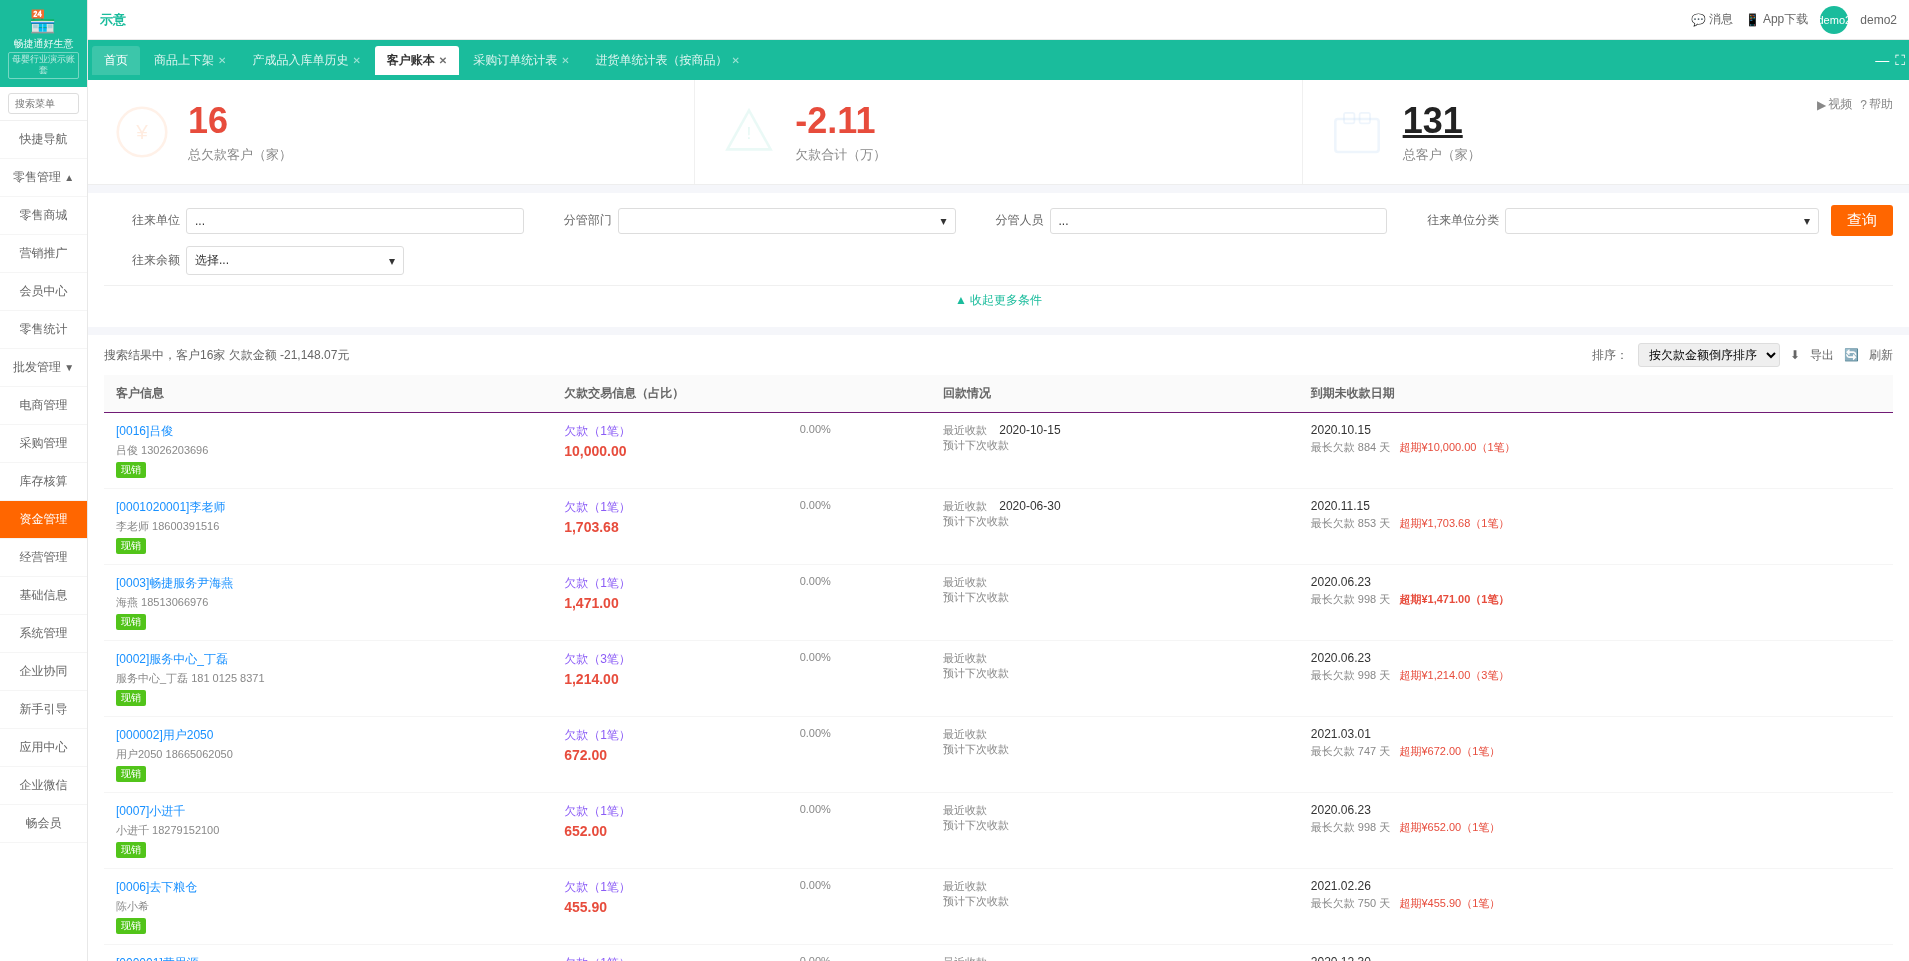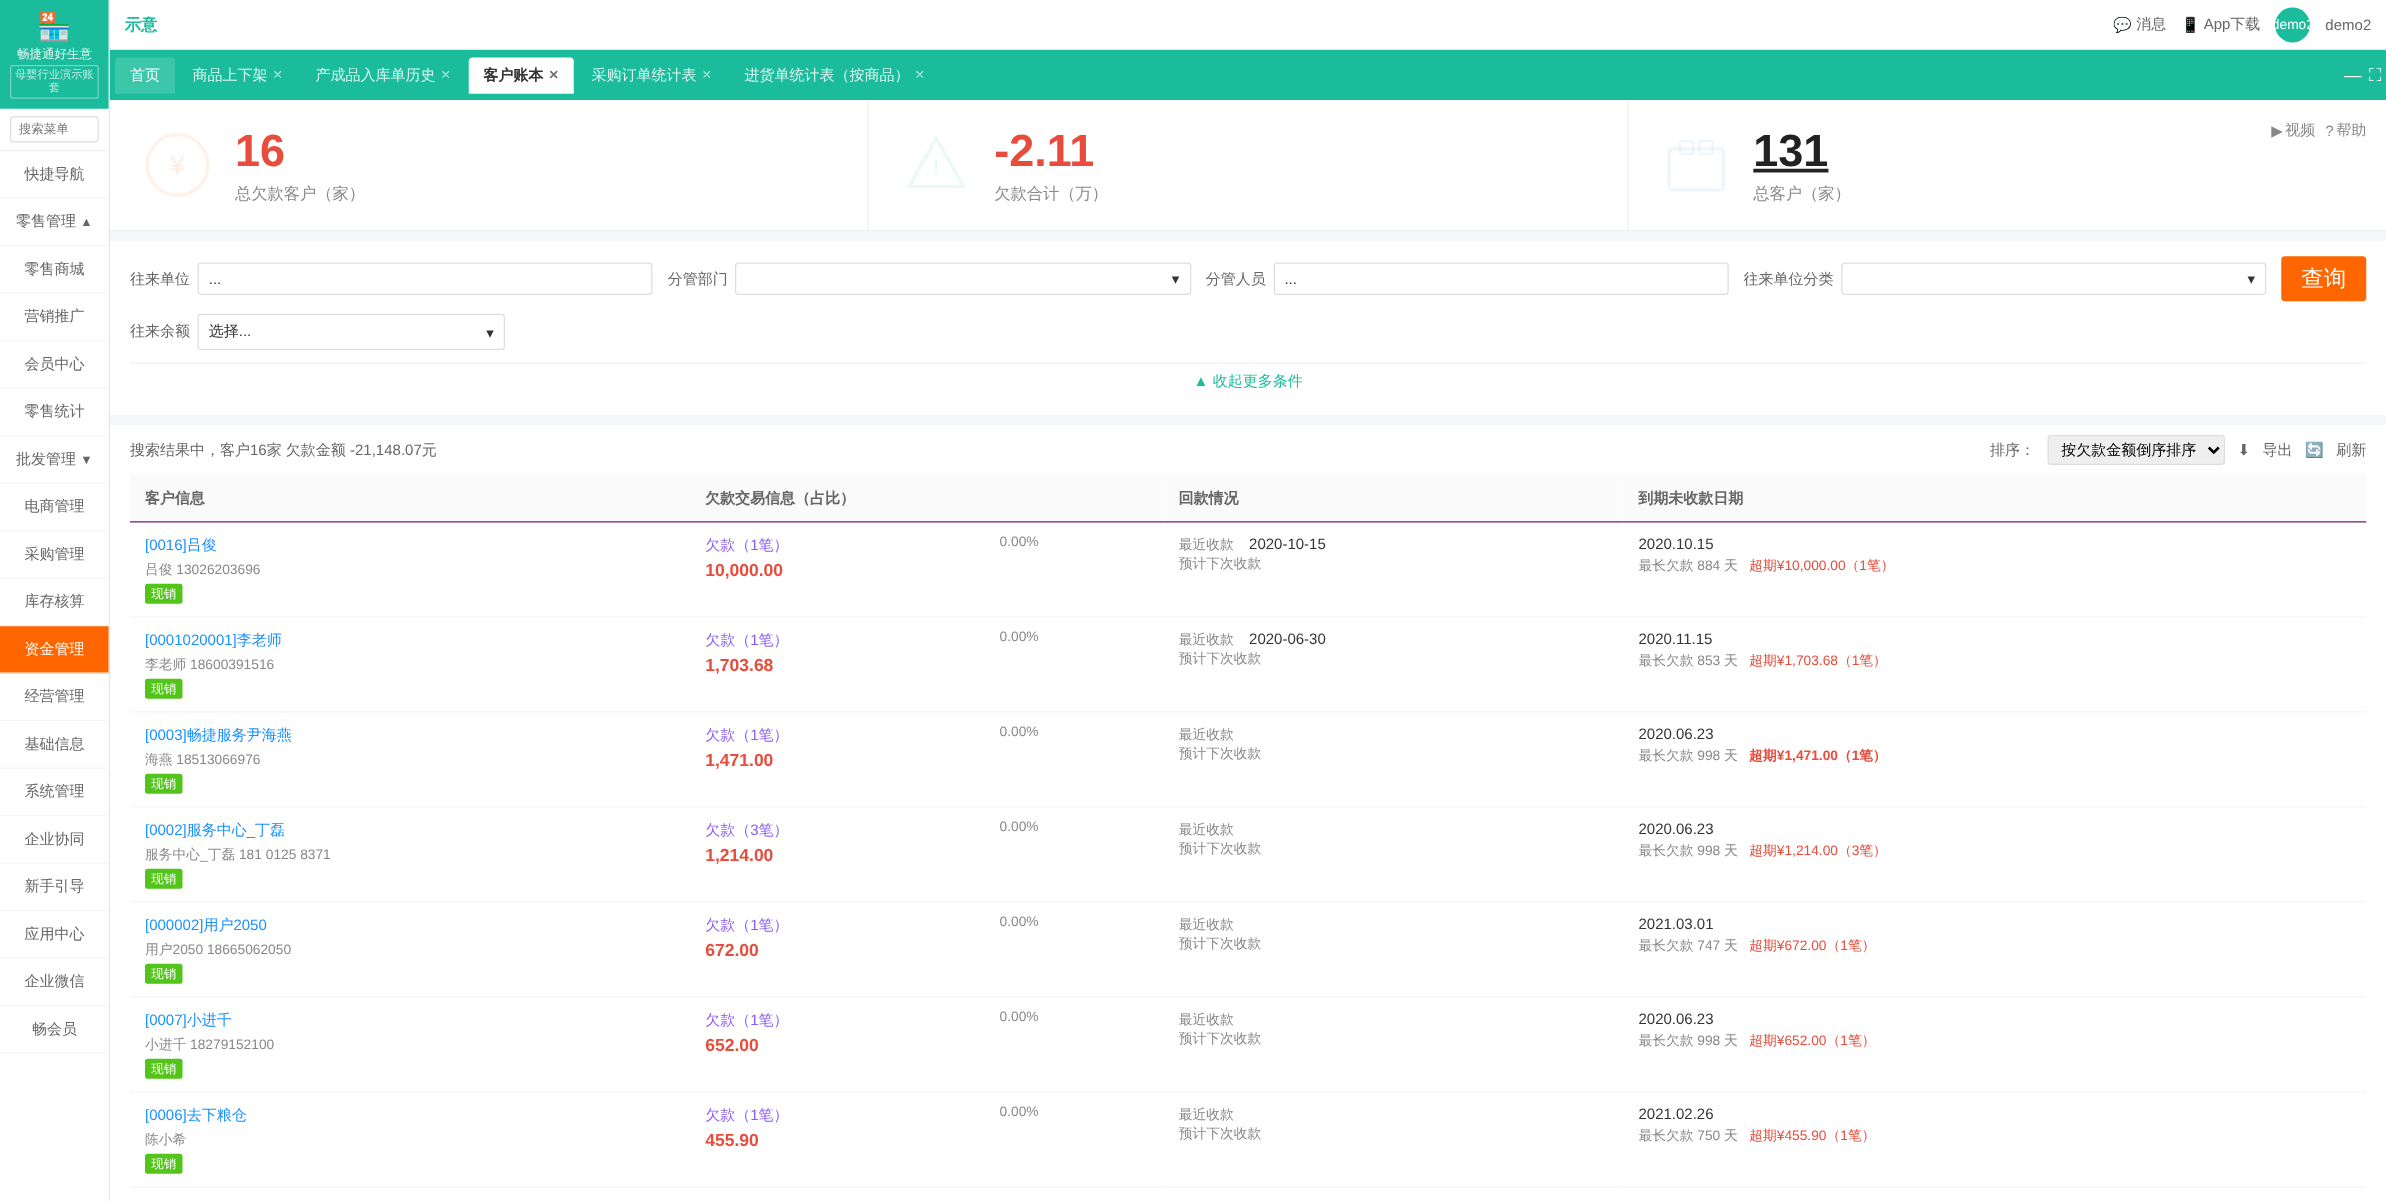--- a/index.html
+++ b/index.html
@@ -45,24 +45,24 @@
     .stat-value { font-size: 36px; font-weight: bold; }
     .stat-value.red { color: #e74c3c; }
     .stat-value.neg { color: #e74c3c; }
     .stat-value.black { color: #222; text-decoration: underline; }
     .stat-label { font-size: 13px; color: #888; margin-top: 4px; }
 
     
     .filter-area { background: #fff; padding: 12px 16px; margin-bottom: 8px; }
     .filter-row { display: flex; align-items: center; gap: 12px; margin-bottom: 10px; }
     .filter-item { display: flex; align-items: center; gap: 6px; flex: 1; }
-    .filter-item label { font-size: 12px; color: #666; white-space: nowrap; }
+    .filter-item label { font-size: 12px; color: #666; white-space: nowrap; margin-left: 28px; }
     .filter-input { flex: 1; border: 1px solid #ddd; border-radius: 3px; padding: 5px 8px; font-size: 12px; display: flex; align-items: center; justify-content: space-between; cursor: pointer; min-width: 120px; }
     .filter-select-wrap { flex: 1; border: 1px solid #ddd; border-radius: 3px; padding: 5px 8px; font-size: 12px; display: flex; align-items: center; justify-content: space-between; cursor: pointer; }
-    .search-btn { background: #ff6600; color: #fff; border: none; border-radius: 3px; padding: 6px 16px; font-size: 18px; cursor: pointer; }
+    .search-btn { background: #ff6600; color: #fff; border: none; border-radius: 3px; padding: 6px 16px; font-size: 15px; cursor: pointer; }
     .collapse-row { text-align: center; padding: 6px; color: #1abc9c; font-size: 12px; cursor: pointer; border-top: 1px solid #f0f0f0; }
 
     
     .results-area { background: #fff; padding: 8px 16px; }
     .results-summary { display: flex; align-items: center; justify-content: space-between; margin-bottom: 8px; font-size: 12px; color: #666; }
     .results-actions { display: flex; align-items: center; gap: 10px; color: #666; }
     .results-actions .sort-select { border: 1px solid #ddd; border-radius: 3px; padding: 3px 6px; font-size: 12px; }
 
     
     .data-table { width: 100%; border-collapse: collapse; font-size: 12px; }

